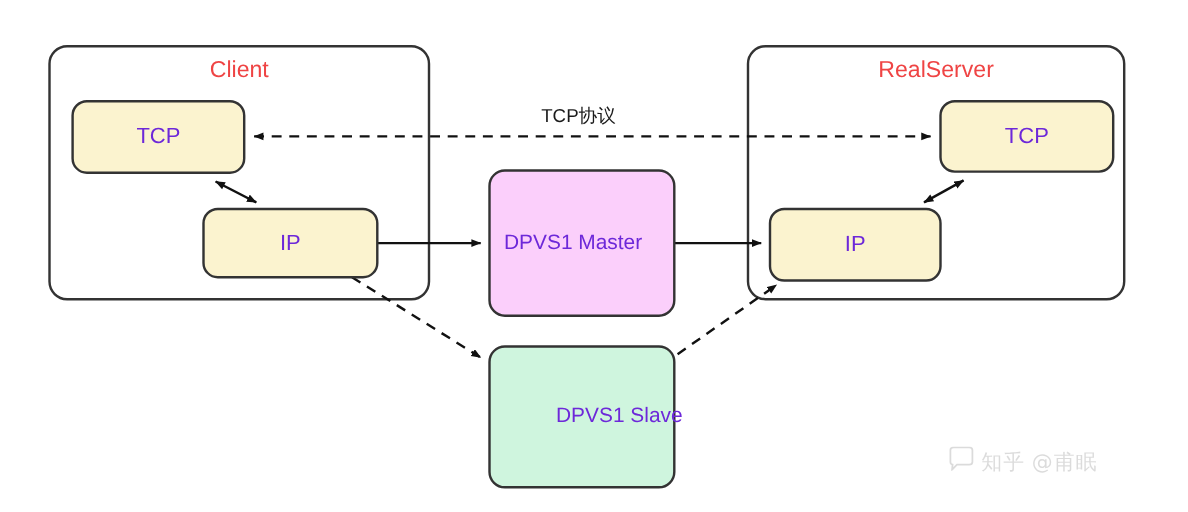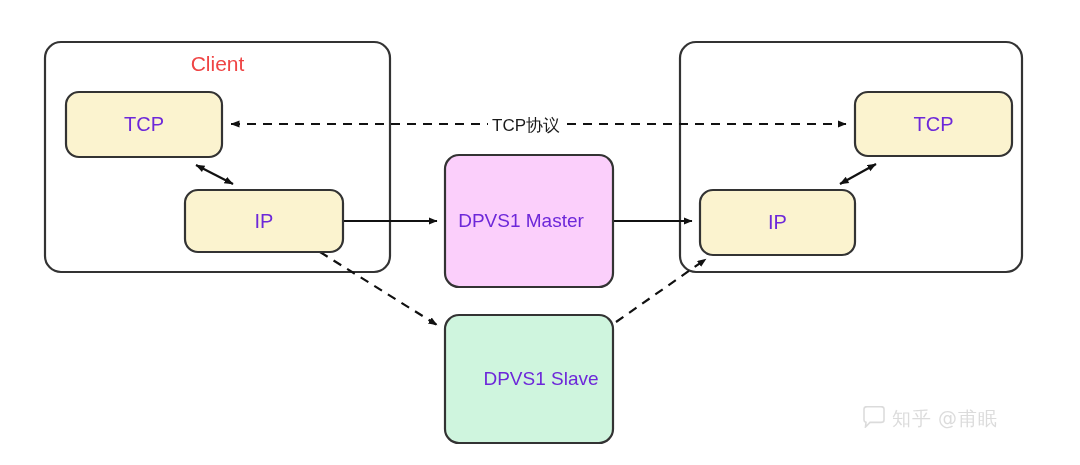--- a/index.html
+++ b/index.html
@@ -106,34 +106,35 @@
 
     <rect x="700" y="190" width="155" height="65" rx="13" ry="13" fill="#fbf3cf" stroke="#333333" stroke-width="2.2"></rect>
 
     <rect x="445" y="155" width="168" height="132" rx="14" ry="14" fill="#fbcffb" stroke="#333333" stroke-width="2.2"></rect>
 
     <rect x="445" y="315" width="168" height="128" rx="14" ry="14" fill="#cff5de" stroke="#333333" stroke-width="2.2"></rect>
   </svg>
 
   <div class="container-title" style="left:45px; top:52px; width:345px;">Client</div>
 
+  <div class="container-title" style="left:680px; top:52px; width:342px;">RealServer</div>
 
   <div class="node-label" style="left:66px; top:92px; width:156px; height:65px; font-size:20px;">TCP</div>
 
   <div class="node-label" style="left:185px; top:190px; width:158px; height:62px; font-size:20px;">IP</div>
 
   <div class="node-label" style="left:855px; top:92px; width:157px; height:64px; font-size:20px;">TCP</div>
 
   <div class="node-label" style="left:700px; top:190px; width:155px; height:65px; font-size:20px;">IP</div>
 
   <div class="node-label" style="left:445px; top:155px; width:152px; height:132px; font-size:19px;">DPVS1 Master</div>
 
-  <div class="node-label" style="left:445px; top:315px; width:192px; height:128px; font-size:19px;">DPVS1 Slave</div>
+  <div class="node-label" style="left:445px; top:315px; width:192px; height:128px; font-size:19px;padding-left:22px;">DPVS1 Slave</div>
 
-  <div class="edge-label" style="left:488px; top:94px;margin-top:20px;">TCP协议</div>
+  <div class="edge-label" style="left:488px; top:94px;">TCP协议</div>
 
   <div class="watermark" style="left:862px; top:406px;">
     <span class="wm-logo">
       <svg width="24" height="22" viewBox="0 0 24 22" xmlns="http://www.w3.org/2000/svg">
         <path d="M2,3 C2,1.5 3.2,0.6 5,0.6 L19,0.6 C20.8,0.6 22,1.5 22,3 L22,14 C22,15.5 20.8,16.4 19,16.4 L8,16.4 L3.5,21 L4,16.4 C2.7,16.1 2,15.3 2,14 Z" fill="none" stroke="#8c8c8c" stroke-width="1.6"></path>
       </svg>
     </span>
     <span>知乎</span>
     <span>@甫眠</span>
   </div>

